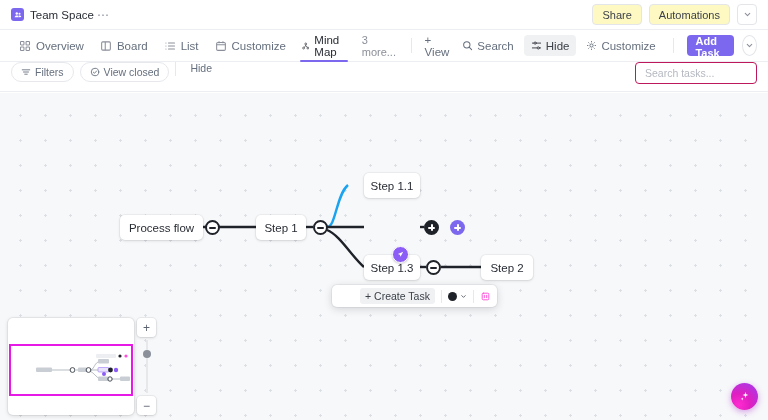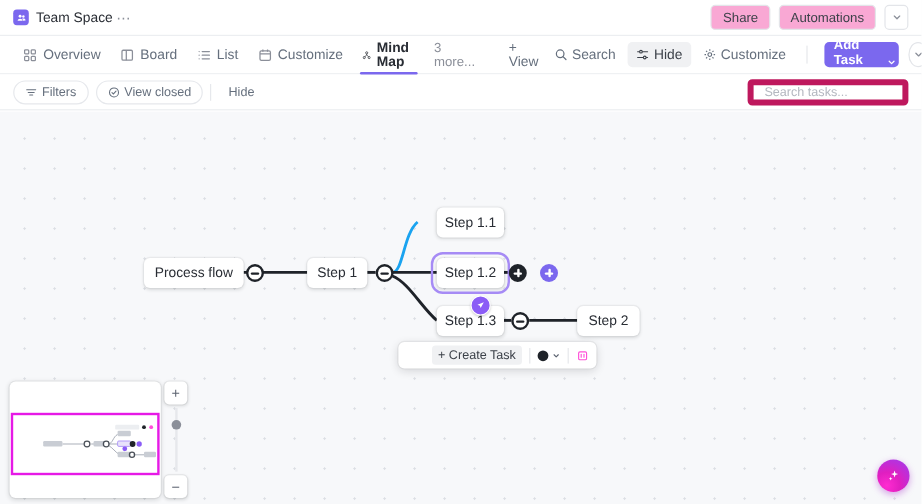--- a/index.html
+++ b/index.html
@@ -25,85 +25,85 @@
     justify-content: center; color: #fff; font-size: 8px; line-height: 1;
   }
   .space-name { font-size: 11.5px; color: #292d34; font-weight: 500; }
   .dots-btn {
     font-size: 12px; color: #8b8f99; letter-spacing: .5px;
     padding: 0 3px; cursor: pointer; line-height: 1;
   }
   .topbar-right { margin-left: auto; display: flex; align-items: center; gap: 7px; }
   .ghost-btn {
     height: 21px; padding: 0 9px; border: 1px solid #e3e5e9;
-    border-radius: 4px; background: #f9a8d4; font-size: 11px;
+    border-radius: 4px; background: #fef9c3; font-size: 11px;
     color: #3c4149; display: flex; align-items: center; cursor: pointer;
   }
   .caret-btn {
     width: 20px; height: 21px; border: 1px solid #e3e5e9; border-radius: 4px;
     background: #fff; display: flex; align-items: center; justify-content: center;
     cursor: pointer;
   }
 
   
   .tabrow {
     height: 32px; display: flex; align-items: center;
     padding: 0 11px; background: #fff;
     border-bottom: 1px solid #eceef1;
   }
   .tab {
     display: flex; align-items: center; gap: 5px;
     height: 32px; padding: 0 8px; font-size: 11.5px;
     color: #656f7d; cursor: pointer; position: relative;
   }
-  .tab.active { color: #292d34; font-weight: 700; }
+  .tab.active { color: #292d34; font-weight: 400; }
   .tab.active::after {
     content: ""; position: absolute; left: 6px; right: 6px; bottom: 0;
     height: 2px; background: #7b68ee; border-radius: 1px;
   }
   .tab .ic { width: 12px; height: 12px; display: block; }
   .more-tabs { font-size: 11px; color: #8b8f99; padding: 0 8px; cursor: pointer; }
   .vsep { width: 1px; height: 15px; background: #e6e8ec; margin: 0 7px; }
   .addview { display: flex; align-items: center; gap: 4px; font-size: 11.5px; color: #656f7d; cursor: pointer; padding: 0 6px; }
   .tabrow-right { margin-left: auto; display: flex; align-items: center; gap: 3px; }
   .tr-btn {
     display: flex; align-items: center; gap: 4px; height: 21px;
     padding: 0 7px; border-radius: 4px; font-size: 11.5px;
     color: #656f7d; cursor: pointer; background: transparent;
   }
   .tr-btn.chip { background: #f0f1f3; color: #3c4149; }
   .addtask {
-    display: flex; align-items: flex-end; height: 21px;
+    display: flex; align-items: flex-start; height: 21px;
     border-radius: 4px; overflow: hidden; background: #7b68ee;
-    cursor: pointer; margin-left: 4px;
+    cursor: pointer; margin-left: 4px; flex-direction: column;
   }
   .addtask .lbl { font-size: 11px; font-weight: 700; color: #fff; padding: 0 8px; display: flex; align-items: center; }
   .addtask .sp { width: 1px; background: rgba(255,255,255,.35); }
   .addtask .cv { width: 16px; display: flex; align-items: center; justify-content: center; }
   .round-caret {
     width: 21px; height: 21px; border-radius: 50%; border: 1px solid #e3e5e9;
     background: #fff; display: flex; align-items: center; justify-content: center;
     margin-left: 5px; cursor: pointer;
   }
 
   
   .filterrow {
-    height: 30px; display: flex; align-items: center;
+    height: 30px; display: flex; align-items: flex-start;
     padding: 0 11px; background: #fff; border-bottom: 1px solid #eceef1;
   }
   .pill {
     display: flex; align-items: center; gap: 4px; height: 20px;
     padding: 0 9px; border: 1px solid #e6e8ec; border-radius: 10px;
     font-size: 10.5px; color: #656f7d; cursor: pointer; background: #fff;
   }
   .plainbtn { font-size: 10.5px; color: #656f7d; padding: 0 8px; cursor: pointer; }
   .fsep { width: 1px; height: 14px; background: #e6e8ec; margin: 0 6px; }
   .searchbox {
-    margin-left: auto; width: 134px; height: 22px;
-    border: 5px solid #be185d; border-radius: 4px; background: #fff;
+    margin-left: auto; width: 122px; height: 22px;
+    border: 1px solid #be185d; border-radius: 4px; background: #fff;
     display: flex; align-items: center; padding: 0 9px;
   }
   .searchbox span { font-size: 10.5px; color: #b4b8c0; }
 
   
   .canvas {
     position: absolute; left: 0; top: 93px; width: 768px; height: 327px;
     background-color: #f7f8fa;
     background-image: radial-gradient(#dcdfe4 1px, transparent 1.1px);
     background-size: 25px 25px;
@@ -371,23 +371,20 @@
     </div>
 
     <div class="node" style="left:256px; top:122px; width:50px; height:25px;">
       <span>Step 1</span>
     </div>
 
     <div class="node" style="left:364px; top:80px; width:56px; height:25px; z-index:1;">
       <span>Step 1.1</span>
     </div>
 
-    <div class="node sel" style="left:364px; top:122px; width:56px; height:25px; z-index:3;">
-      <span>Step 1.2</span>
-    </div>
 
     <div class="node" style="left:364px; top:162px; width:56px; height:25px; z-index:2;">
       <span>Step 1.3</span>
     </div>
 
     <div class="node" style="left:481px; top:162px; width:52px; height:25px;">
       <span>Step 2</span>
     </div>
 
     <div class="handle" style="left:205px; top:127px;">

